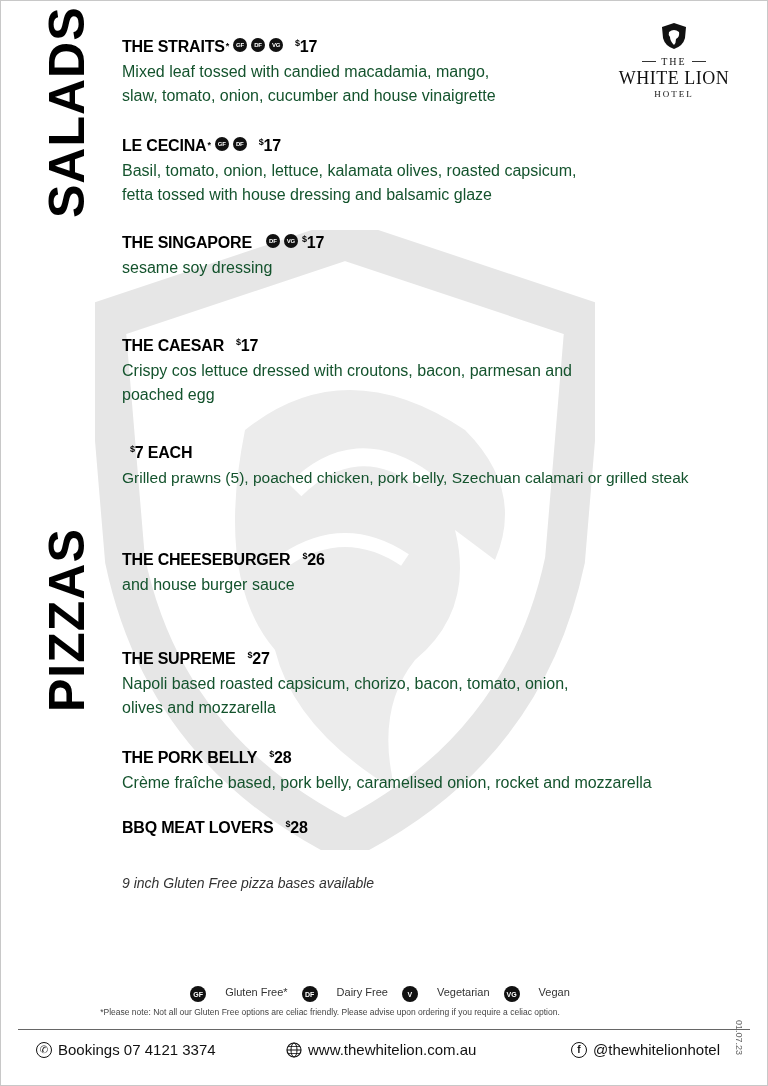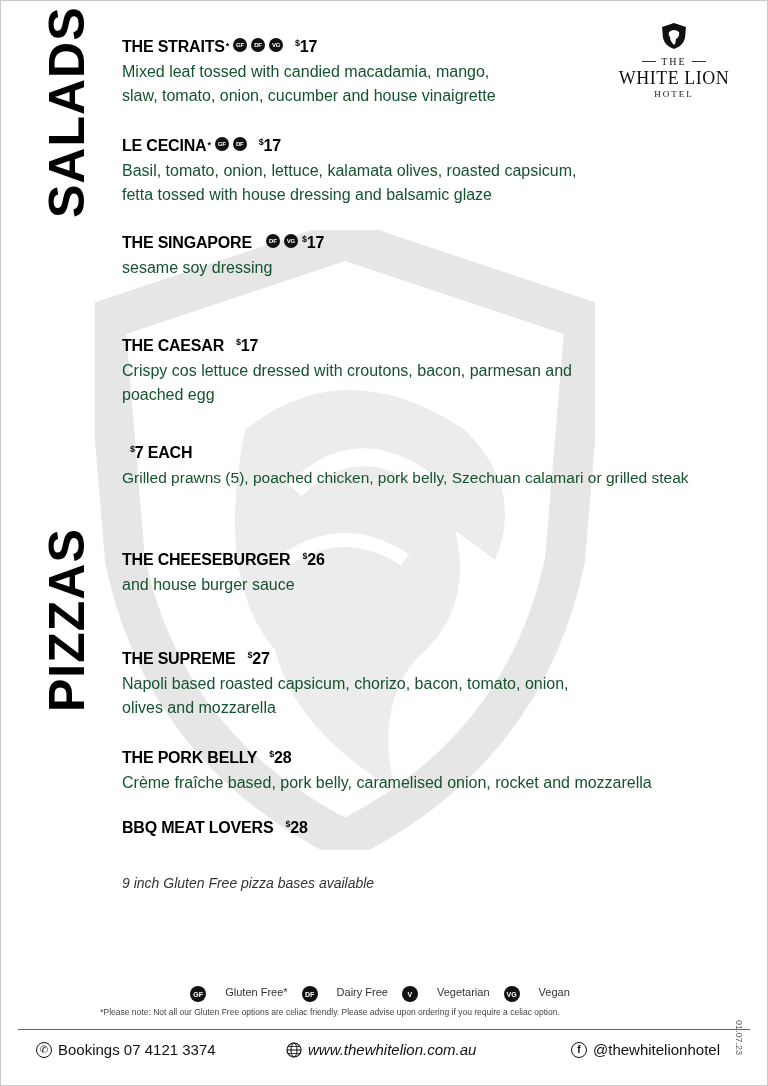--- a/index.html
+++ b/index.html
@@ -168,21 +168,21 @@
 <div class="disclaimer">*Please note: Not all our Gluten Free options are celiac friendly. Please advise upon ordering if you require a celiac option.</div>
 <div class="date">01.07.23</div>
 
 <div class="divider"></div>
 
 <div class="footer">
   <div class="f" style="left:36px;">
     <span class="icon-circle">✆</span>
     <span>Bookings 07 4121 3374</span>
   </div>
-  <div class="f" style="left:286px;font-style:italic;">
+  <div class="f" style="left:286px;">
     <svg width="16" height="16" viewBox="0 0 16 16">
       <circle cx="8" cy="8" r="7" fill="none" stroke="#111" stroke-width="1.2"></circle>
       <ellipse cx="8" cy="8" rx="3" ry="7" fill="none" stroke="#111" stroke-width="1"></ellipse>
       <line x1="1" y1="8" x2="15" y2="8" stroke="#111" stroke-width="1"></line>
       <line x1="2" y1="4.5" x2="14" y2="4.5" stroke="#111" stroke-width="0.8"></line>
       <line x1="2" y1="11.5" x2="14" y2="11.5" stroke="#111" stroke-width="0.8"></line>
     </svg>
     <span>www.thewhitelion.com.au</span>
   </div>
   <div class="f" style="left:571px;">

